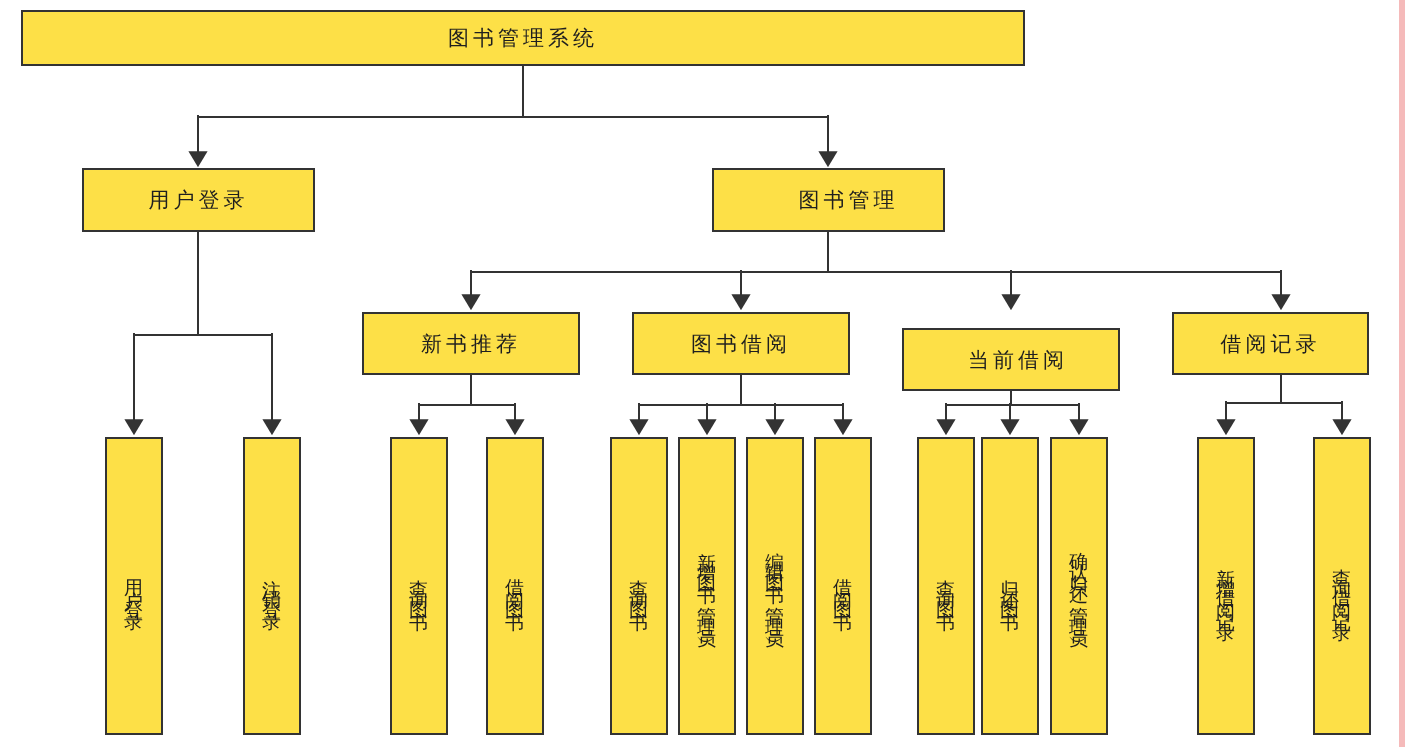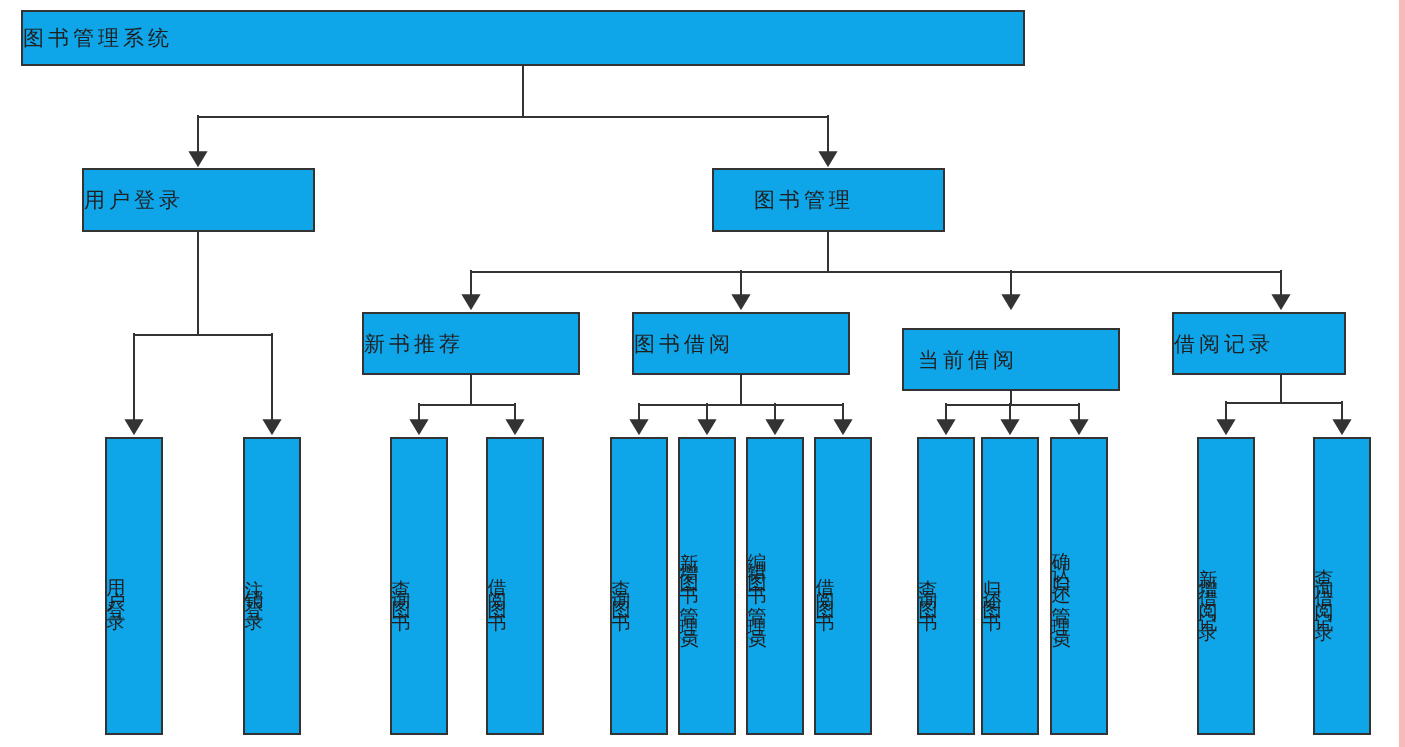--- a/index.html
+++ b/index.html
@@ -15,23 +15,24 @@
     background: #ffffff;
   }
   #wires {
     position: absolute; left: 0; top: 0;
     width: 1405px; height: 747px;
   }
   .box {
     position: absolute;
     box-sizing: border-box;
     border: 2px solid #333333;
-    background: #0ea5e9;
+    background: #fde047;
     display: flex;
     align-items: center;
+    justify-content: center;
     color: #1f1f1f;
   }
   .hbox span {
     font-size: 21px;
     letter-spacing: 4px;
     white-space: nowrap;
     color: #1f1f1f;
   }
   .vbox span {
     writing-mode: vertical-rl;
@@ -128,21 +129,21 @@
 
   <div class="box hbox" style="left:362px; top:312px; width:218px; height:63px;">
     <span>新书推荐</span>
   </div>
   <div class="box hbox" style="left:632px; top:312px; width:218px; height:63px;">
     <span>图书借阅</span>
   </div>
   <div class="box hbox" style="left:902px; top:328px; width:218px; height:63px;padding-left:14px;">
     <span>当前借阅</span>
   </div>
-  <div class="box hbox" style="left:1172px; top:312px; width:174px; height:63px;">
+  <div class="box hbox" style="left:1172px; top:312px; width:197px; height:63px;">
     <span>借阅记录</span>
   </div>
 
   <div class="box vbox" style="left:105px; top:437px; width:58px; height:298px;">
     <span>用户登录</span>
   </div>
   <div class="box vbox" style="left:243px; top:437px; width:58px; height:298px;">
     <span>注销登录</span>
   </div>
 

